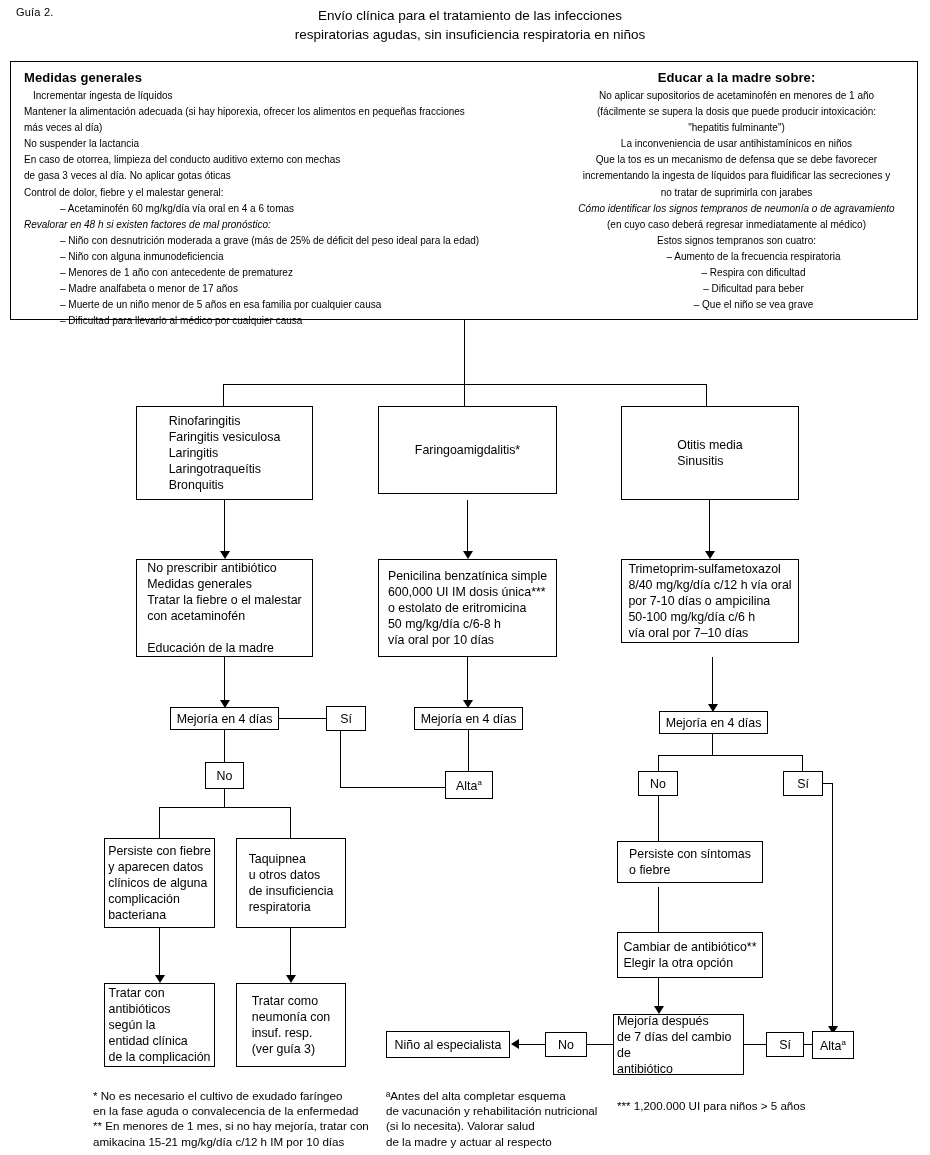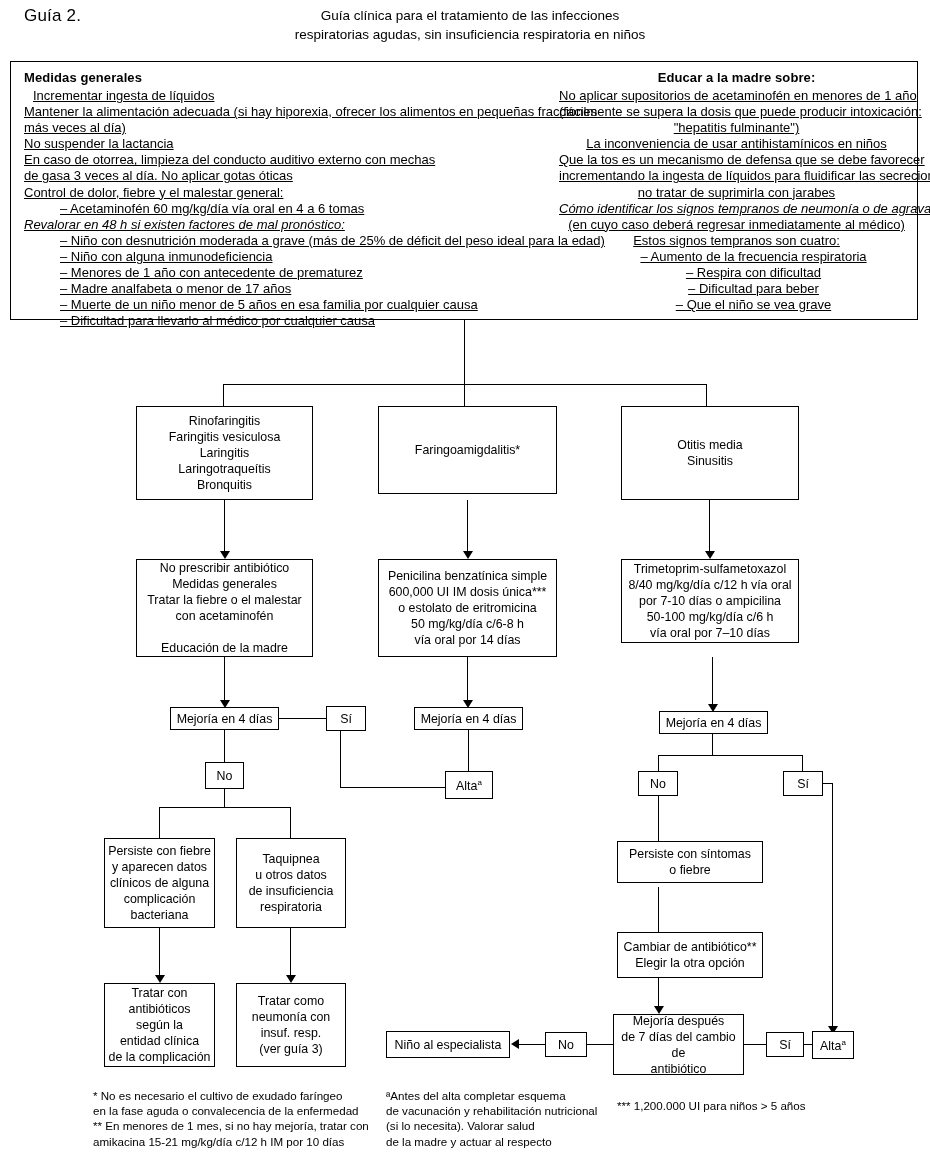--- a/index.html
+++ b/index.html
@@ -6,47 +6,47 @@
   body{
     width:930px;height:1155px;position:relative;
     font-family:"Liberation Sans", sans-serif;
     color:#000;
     -webkit-font-smoothing:antialiased;
   }
   .pg{position:absolute;inset:0;}
 
   
   #guide-label{
-    position:absolute;left:24px;top:6px;font-size:17px;letter-spacing:.2px;
+    position:absolute;left:16px;top:6px;font-size:11px;letter-spacing:.2px;
   }
   #guide-title{
     position:absolute;left:200px;top:6px;width:540px;text-align:center;
     font-size:13.5px;line-height:19px;
   }
 
   
   #info-box{
     position:absolute;left:10px;top:61px;width:908px;height:259px;
     border:1px solid #000;box-sizing:border-box;
   }
   .info-col{position:absolute;top:8px;}
   #info-col-left{left:13px;width:520px;}
   #info-col-right{left:548px;width:355px;text-align:center;}
   .info-h{font-weight:bold;font-size:13px;margin-bottom:3px;letter-spacing:.1px;}
-  .info-line{font-size:13px;line-height:16.1px;white-space:pre;text-decoration:underline;}
+  .info-line{font-size:10px;line-height:16.1px;white-space:pre;}
   .info-line.ital{font-style:italic;}
   .info-line.ind1{padding-left:9px;}
   .info-line.bullet{padding-left:36px;}
   .info-line.bullet-r{padding-left:34px;}
 
   
   .box{
     position:absolute;border:1px solid #000;box-sizing:border-box;
     display:flex;align-items:center;justify-content:center;
-    text-align:center;font-size:12.4px;line-height:16px;background:#fff;
+    text-align:left;font-size:12.4px;line-height:16px;background:#fff;
     padding:2px 3px;
   }
   .box.small{font-size:12.4px;}
   .box .ln{display:block;}
   sup{font-size:8px;vertical-align:super;}
 
   
   .ln-v,.ln-h{position:absolute;background:#000;}
   .ln-v{width:1px;}
   .ln-h{height:1px;}
@@ -59,21 +59,21 @@
   
   .fn{position:absolute;font-size:11.6px;line-height:15.2px;white-space:pre;}
 </style>
 </head>
 <body>
 
 <div class="pg">
 
   <div id="guide-label">Guía 2.</div>
   <div id="guide-title">
-    <div>Guía clínica para el tratamiento de las infecciones</div>
+    <div>Envío clínica para el tratamiento de las infecciones</div>
     <div>respiratorias agudas, sin insuficiencia respiratoria en niños</div>
   </div>
 
   <div id="info-box">
     <div class="info-col" id="info-col-left">
       <div class="info-h">Medidas generales</div>
       <div id="left-lines">
           <div class="info-line ind1">Incrementar ingesta de líquidos</div>
           <div class="info-line">Mantener la alimentación adecuada (si hay hiporexia, ofrecer los alimentos en pequeñas fracciones</div>
           <div class="info-line">más veces al día)</div>
@@ -155,21 +155,21 @@
         <div class="ln">&nbsp;</div>
         <div class="ln">Educación de la madre</div>
       </div>
   </div>
   <div class="box" id="tx-mid" style="left:378px;top:559px;width:179px;height:98px;">
     <div>
         <div class="ln">Penicilina benzatínica simple</div>
         <div class="ln">600,000 UI IM dosis única***</div>
         <div class="ln">o estolato de eritromicina</div>
         <div class="ln">50 mg/kg/día c/6-8 h</div>
-        <div class="ln">vía oral por 14 días</div>
+        <div class="ln">vía oral por 10 días</div>
       </div>
   </div>
   <div class="box" id="tx-right" style="left:621px;top:559px;width:178px;height:84px;">
     <div>
         <div class="ln">Trimetoprim-sulfametoxazol</div>
         <div class="ln">8/40 mg/kg/día c/12 h vía oral</div>
         <div class="ln">por 7-10 días o ampicilina</div>
         <div class="ln">50-100 mg/kg/día c/6 h</div>
         <div class="ln">vía oral por 7–10 días</div>
       </div>

